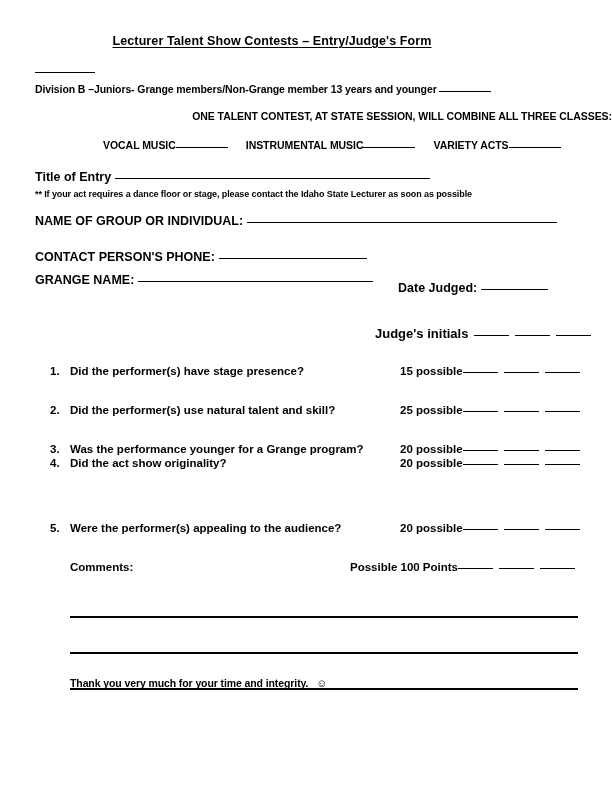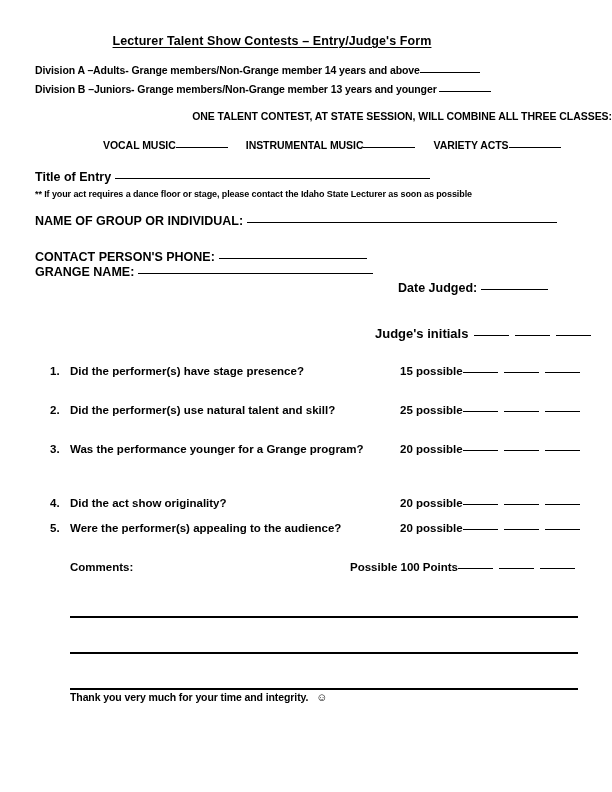--- a/index.html
+++ b/index.html
@@ -91,21 +91,21 @@
   }
   .field .rule {
     display: inline-block;
     border-bottom: 1px solid #000;
     vertical-align: 2px;
     margin-left: 4px;
   }
   .f-title   { top: 170px; }
   .f-name    { top: 214px; }
   .f-phone   { top: 250px; }
-  .f-grange  { top: 265px; text-align: right; }
+  .f-grange  { top: 273px; text-align: right; }
 
   .f-title .rule  { width: 315px; }
   .f-name .rule   { width: 310px; }
   .f-phone .rule  { width: 148px; }
   .f-grange .rule { width: 235px; }
 
   .date-judged {
     position: absolute;
     top: 281px;
     left: 398px;
@@ -178,21 +178,21 @@
     display: inline-block;
     border-bottom: 1px solid #000;
     width: 35px;
     vertical-align: 2px;
   }
   .score .sb + .sb { margin-left: 6px; }
 
   .q1 { top: 365px; }
   .q2 { top: 404px; }
   .q3 { top: 443px; }
-  .q4 { top: 497px; }
+  .q4 { top: 457px; }
   .q5 { top: 522px; }
 
   
   .comments-row {
     position: absolute;
     top: 561px;
     left: 70px;
     width: 510px;
     height: 18px;
     font-size: 11.5px;
@@ -223,41 +223,41 @@
     height: 0;
     border-top: 2px solid #000;
   }
   .hr1 { top: 616px; }
   .hr2 { top: 652px; }
   .hr3 { top: 688px; }
 
   
   .closing {
     position: absolute;
-    top: 691px;
+    top: 677px;
     left: 70px;
     font-size: 10.5px;
     font-weight: bold;
     white-space: nowrap;
     letter-spacing: -0.1px;
   }
   .closing .smiley {
     display: inline-block;
     margin-left: 8px;
     font-size: 11px;
   }
 </style>
 </head>
 <body>
 
 <div class="page">
 
   <div class="doc-title"><span class="u">Lecturer Talent Show Contests – Entry/Judge's Form</span></div>
 
-  <div class="division division-a"><span>Division A –Adults-  Grange members/Non-Grange member 14 years and above</span><span class="blank bl-60"></span></div>
+  <div class="division division-a"><span class="blank bl-60"></span></div>
 
   <div class="division division-b"><span>Division B –Juniors-  Grange members/Non-Grange member 13 years and younger</span> <span class="blank bl-52"></span></div>
 
   <div class="combine-note">ONE TALENT CONTEST, AT STATE SESSION, WILL COMBINE ALL THREE CLASSES:</div>
 
   <div class="categories"><span>VOCAL MUSIC</span><span class="blank bl-52"></span><span class="gap"></span><span>INSTRUMENTAL MUSIC</span><span class="blank bl-52"></span><span class="gap"></span><span>VARIETY ACTS</span><span class="blank bl-52"></span></div>
 
   <div class="field f-title"><span>Title of Entry</span><span class="rule"></span></div>
 
   <div class="footnote">** If your act requires a dance floor or stage, please contact the Idaho State Lecturer as soon as possible</div>

